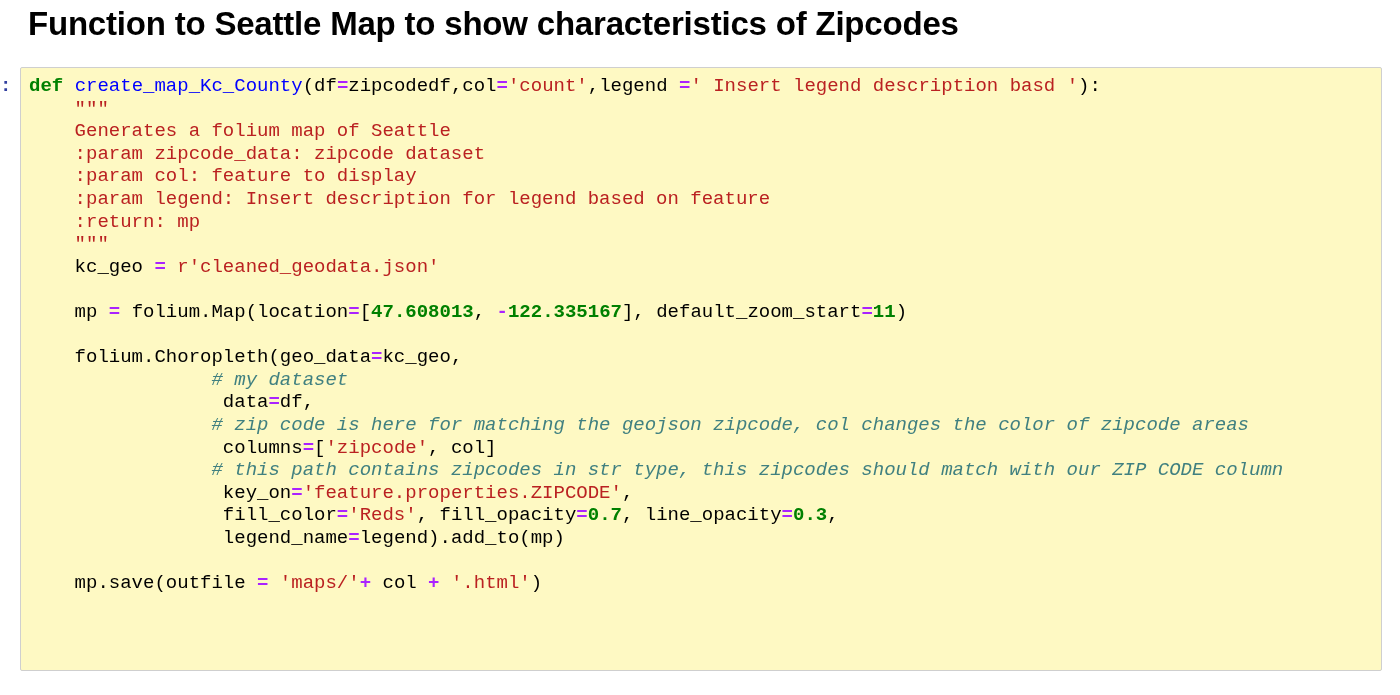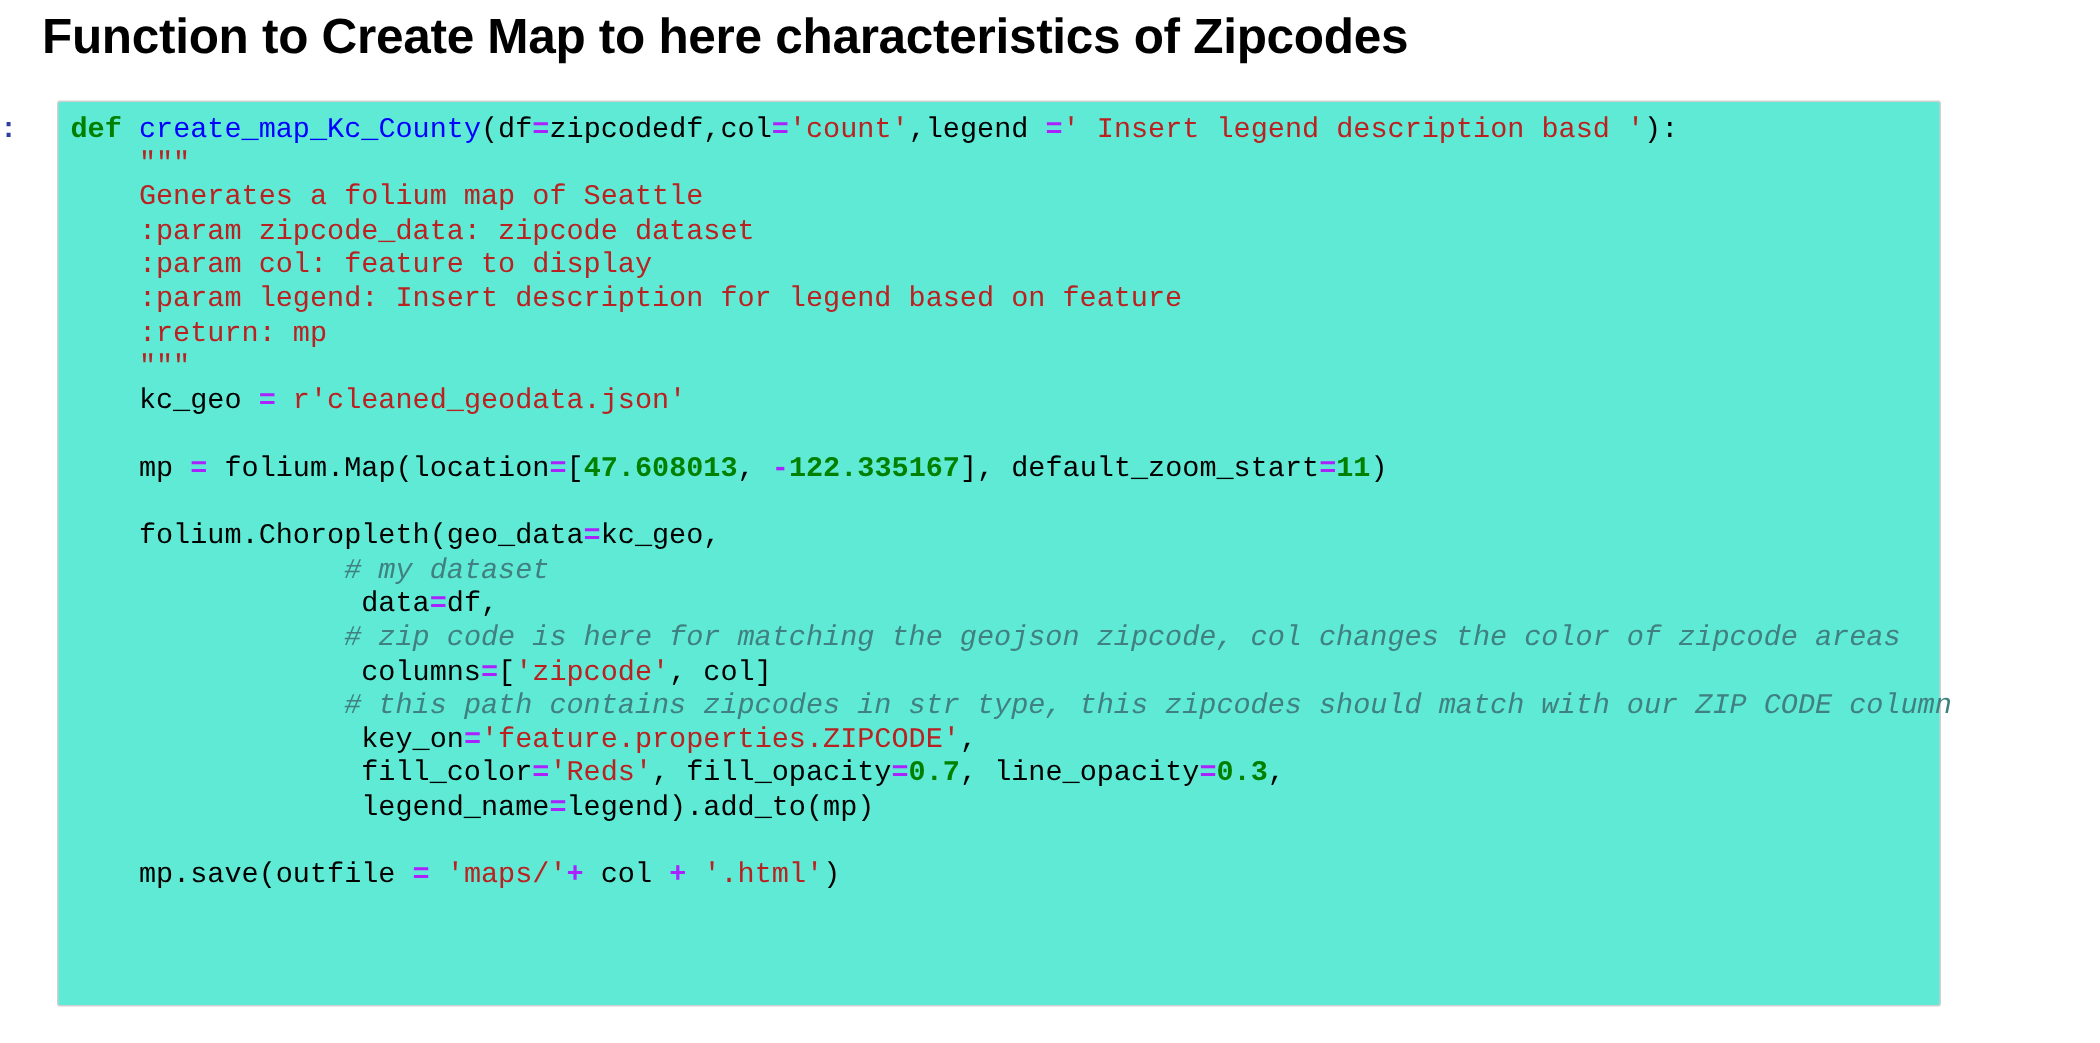--- a/index.html
+++ b/index.html
@@ -33,25 +33,25 @@
       top: 75px;
       width: 14px;
       font-family: "Liberation Mono", monospace;
       font-size: 19px;
       line-height: 22.6px;
       color: #303f9f;
       font-weight: bold;
     }
     .cell {
       position: absolute;
-      left: 38px;
+      left: 20px;
       top: 67px;
-      width: 1256px;
+      width: 1362px;
       height: 604px;
-      background: #5eead4;
+      background: #fef9c3;
       border: 1px solid #cfcfcf;
       border-radius: 2px;
       box-sizing: border-box;
     }
     .code {
       position: absolute;
       left: 8px;
       top: 7px;
       margin: 0;
       font-family: "Liberation Mono", monospace;
@@ -71,19 +71,19 @@
     .op { color: #aa22ff; font-weight: bold; }
     .str { color: #ba2121; }
     .doc { color: #ba2121; }
     .num { color: #008000; font-weight: bold; }
     .cm { color: #408080; font-style: italic; margin-top: 30px; }
     .tx { color: #000; }
   </style>
 </head>
 <body>
 
-<h1 class="heading">Function to Create Map to here characteristics of Zipcodes</h1>
+<h1 class="heading">Function to Seattle Map to show characteristics of Zipcodes</h1>
 
 <div class="prompt">:</div>
 
 <div class="cell">
   <div class="code" id="code-area"><span class="code-line"><span class="kw">def</span><span class="tx"> </span><span class="fn">create_map_Kc_County</span><span class="tx">(df</span><span class="op">=</span><span class="tx">zipcodedf,col</span><span class="op">=</span><span class="str">'count'</span><span class="tx">,legend </span><span class="op">=</span><span class="str">' Insert legend description basd '</span><span class="tx">):</span></span><span class="code-line"><span class="tx">    </span><span class="doc">"""</span></span><span class="code-line"><span class="doc">    Generates a folium map of Seattle</span></span><span class="code-line"><span class="doc">    :param zipcode_data: zipcode dataset</span></span><span class="code-line"><span class="doc">    :param col: feature to display</span></span><span class="code-line"><span class="doc">    :param legend: Insert description for legend based on feature</span></span><span class="code-line"><span class="doc">    :return: mp</span></span><span class="code-line"><span class="doc">    """</span></span><span class="code-line"><span class="tx">    kc_geo </span><span class="op">=</span><span class="tx"> </span><span class="str">r'cleaned_geodata.json'</span></span><span class="code-line">​</span><span class="code-line"><span class="tx">    mp </span><span class="op">=</span><span class="tx"> folium.Map(location</span><span class="op">=</span><span class="tx">[</span><span class="num">47.608013</span><span class="tx">, </span><span class="op">-</span><span class="num">122.335167</span><span class="tx">], default_zoom_start</span><span class="op">=</span><span class="num">11</span><span class="tx">)</span></span><span class="code-line">​</span><span class="code-line"><span class="tx">    folium.Choropleth(geo_data</span><span class="op">=</span><span class="tx">kc_geo,</span></span><span class="code-line"><span class="tx">                </span><span class="cm"># my dataset</span></span><span class="code-line"><span class="tx">                 data</span><span class="op">=</span><span class="tx">df,</span></span><span class="code-line"><span class="tx">                </span><span class="cm"># zip code is here for matching the geojson zipcode, col changes the color of zipcode areas</span></span><span class="code-line"><span class="tx">                 columns</span><span class="op">=</span><span class="tx">[</span><span class="str">'zipcode'</span><span class="tx">, col]</span></span><span class="code-line"><span class="tx">                </span><span class="cm"># this path contains zipcodes in str type, this zipcodes should match with our ZIP CODE column</span></span><span class="code-line"><span class="tx">                 key_on</span><span class="op">=</span><span class="str">'feature.properties.ZIPCODE'</span><span class="tx">,</span></span><span class="code-line"><span class="tx">                 fill_color</span><span class="op">=</span><span class="str">'Reds'</span><span class="tx">, fill_opacity</span><span class="op">=</span><span class="num">0.7</span><span class="tx">, line_opacity</span><span class="op">=</span><span class="num">0.3</span><span class="tx">,</span></span><span class="code-line"><span class="tx">                 legend_name</span><span class="op">=</span><span class="tx">legend).add_to(mp)</span></span><span class="code-line">​</span><span class="code-line"><span class="tx">    mp.save(outfile </span><span class="op">=</span><span class="tx"> </span><span class="str">'maps/'</span><span class="op">+</span><span class="tx"> col </span><span class="op">+</span><span class="tx"> </span><span class="str">'.html'</span><span class="tx">)</span></span></div>
 </div>
 
 </body></html>

